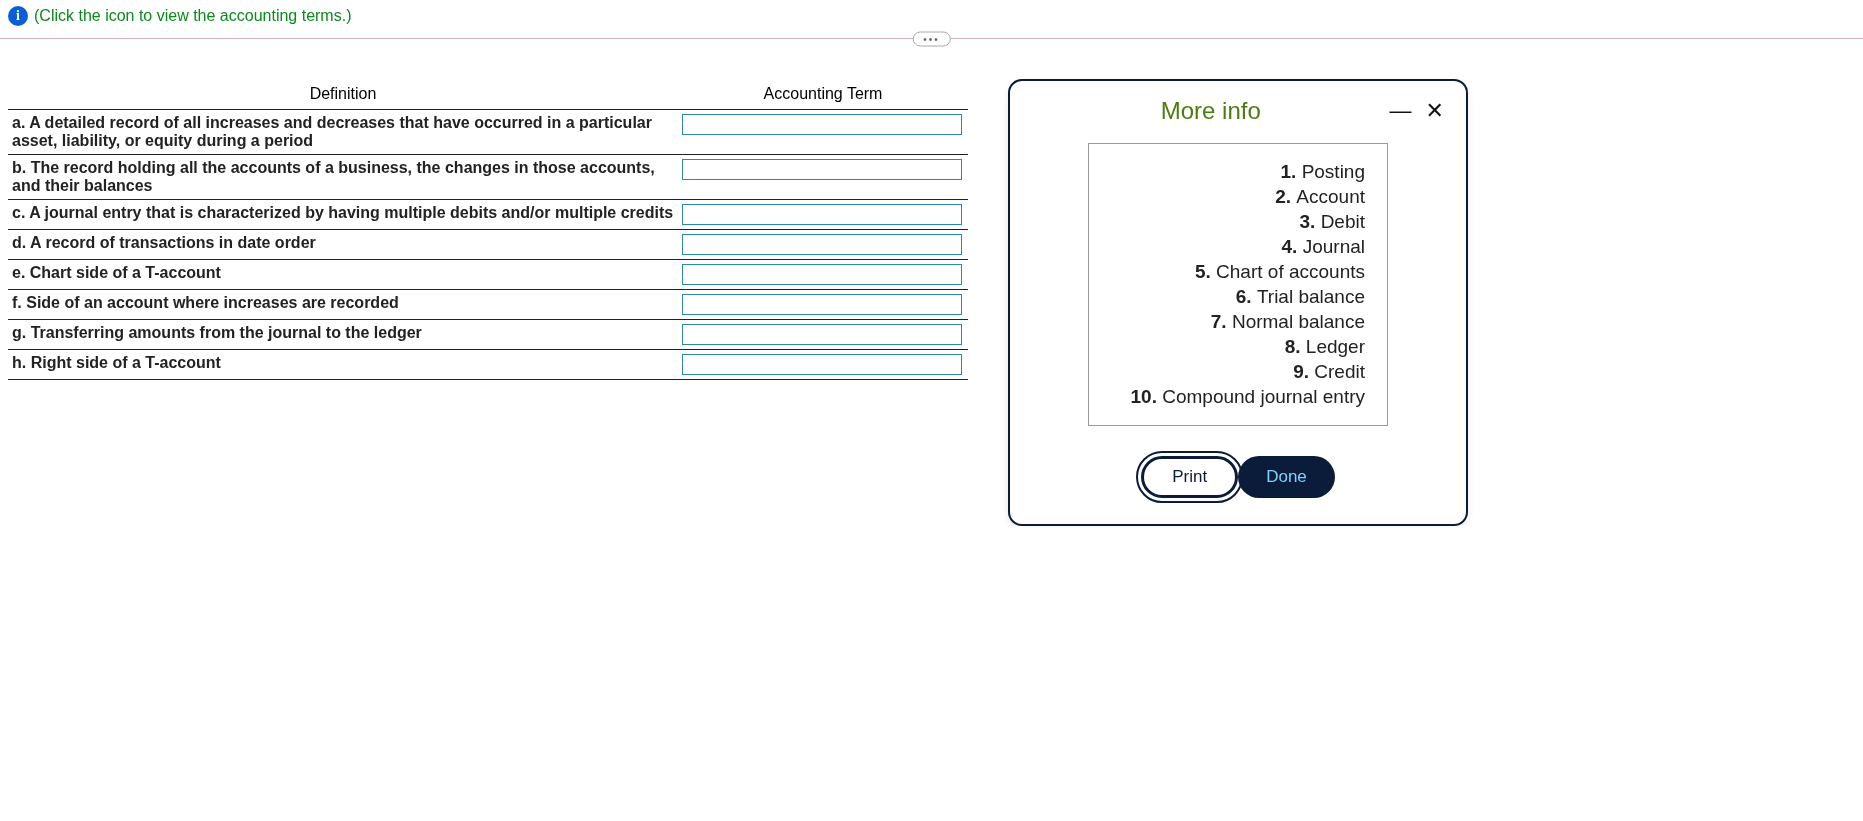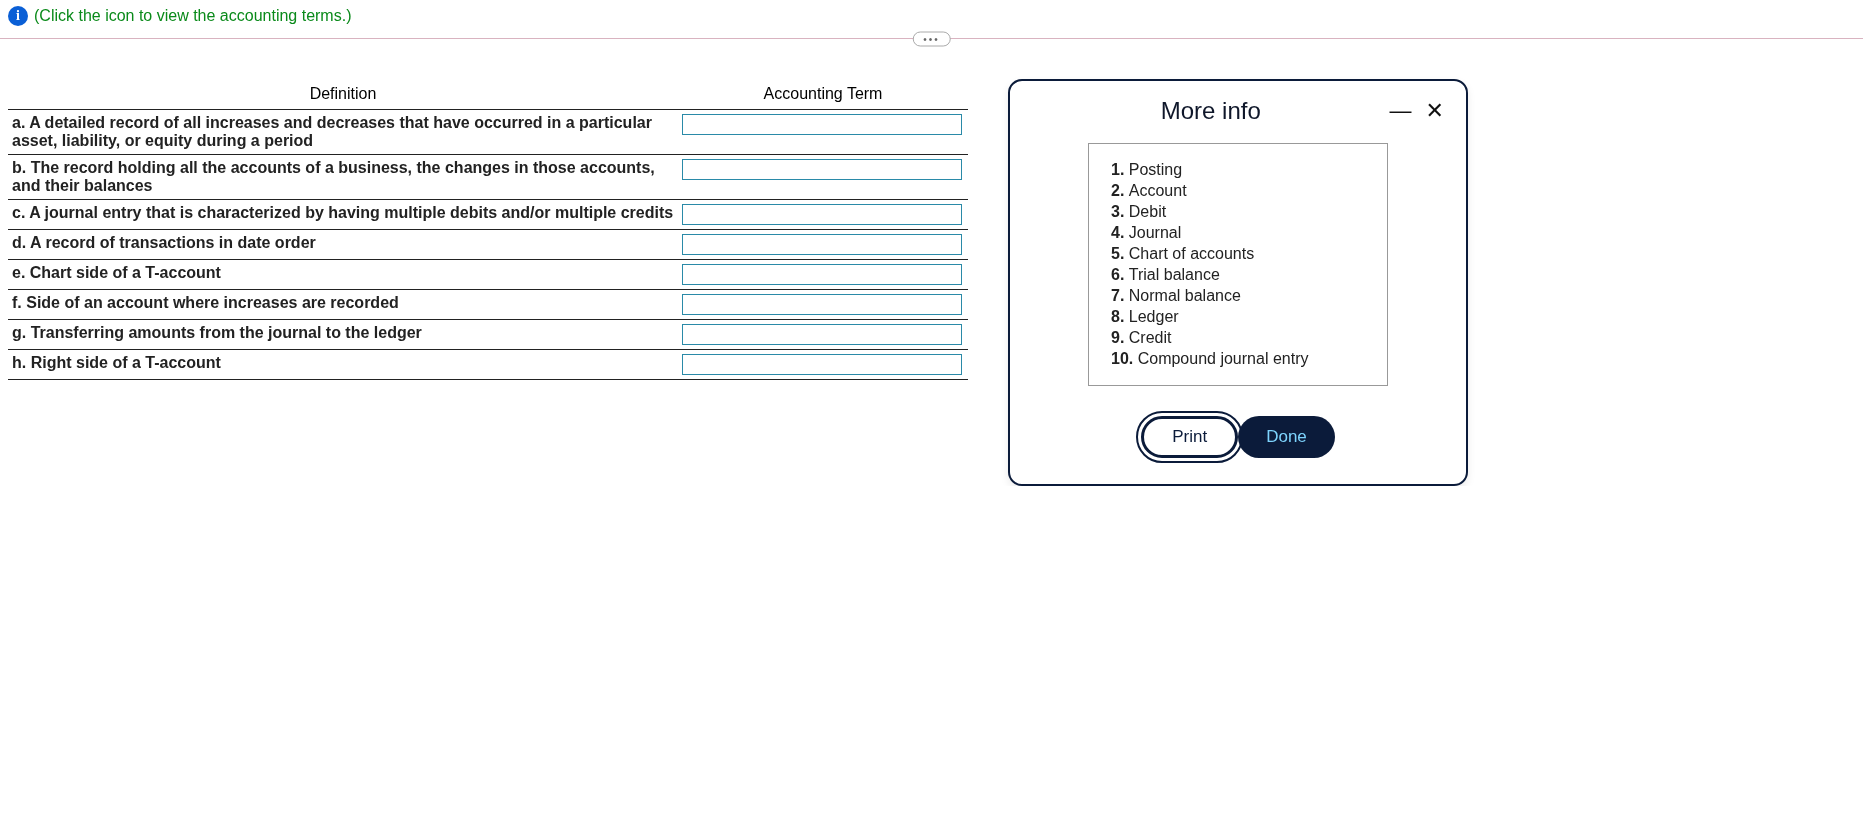--- a/index.html
+++ b/index.html
@@ -106,38 +106,39 @@
     box-shadow: 0 4px 8px rgba(0,0,0,0.08);
   }
   .modal-header {
     display: flex;
     align-items: center;
     justify-content: space-between;
     margin-bottom: 18px;
   }
   .modal-title {
     font-size: 24px;
-    color: #0f172a;
+    color: #4d7c0f;
     flex: 1;
     text-align: center;
   }
   .modal-ctrls {
     display: flex;
     gap: 14px;
     font-size: 22px;
     color: #111;
   }
   .modal-ctrls span { cursor: pointer; line-height: 1; }
   .terms-box {
     border: 1px solid #999;
     margin: 0 auto 30px auto;
     width: 300px;
     padding: 14px 22px;
-    font-size: 16px;
+    font-size: 19px;
     color: #222;
+    text-align: right;
   }
   .terms-box .term-row { margin: 3px 0; }
   .terms-box .term-row b { font-weight: bold; }
   .modal-buttons {
     display: flex;
     justify-content: center;
   }
   .btn {
     border-radius: 999px;
     padding: 8px 28px;

